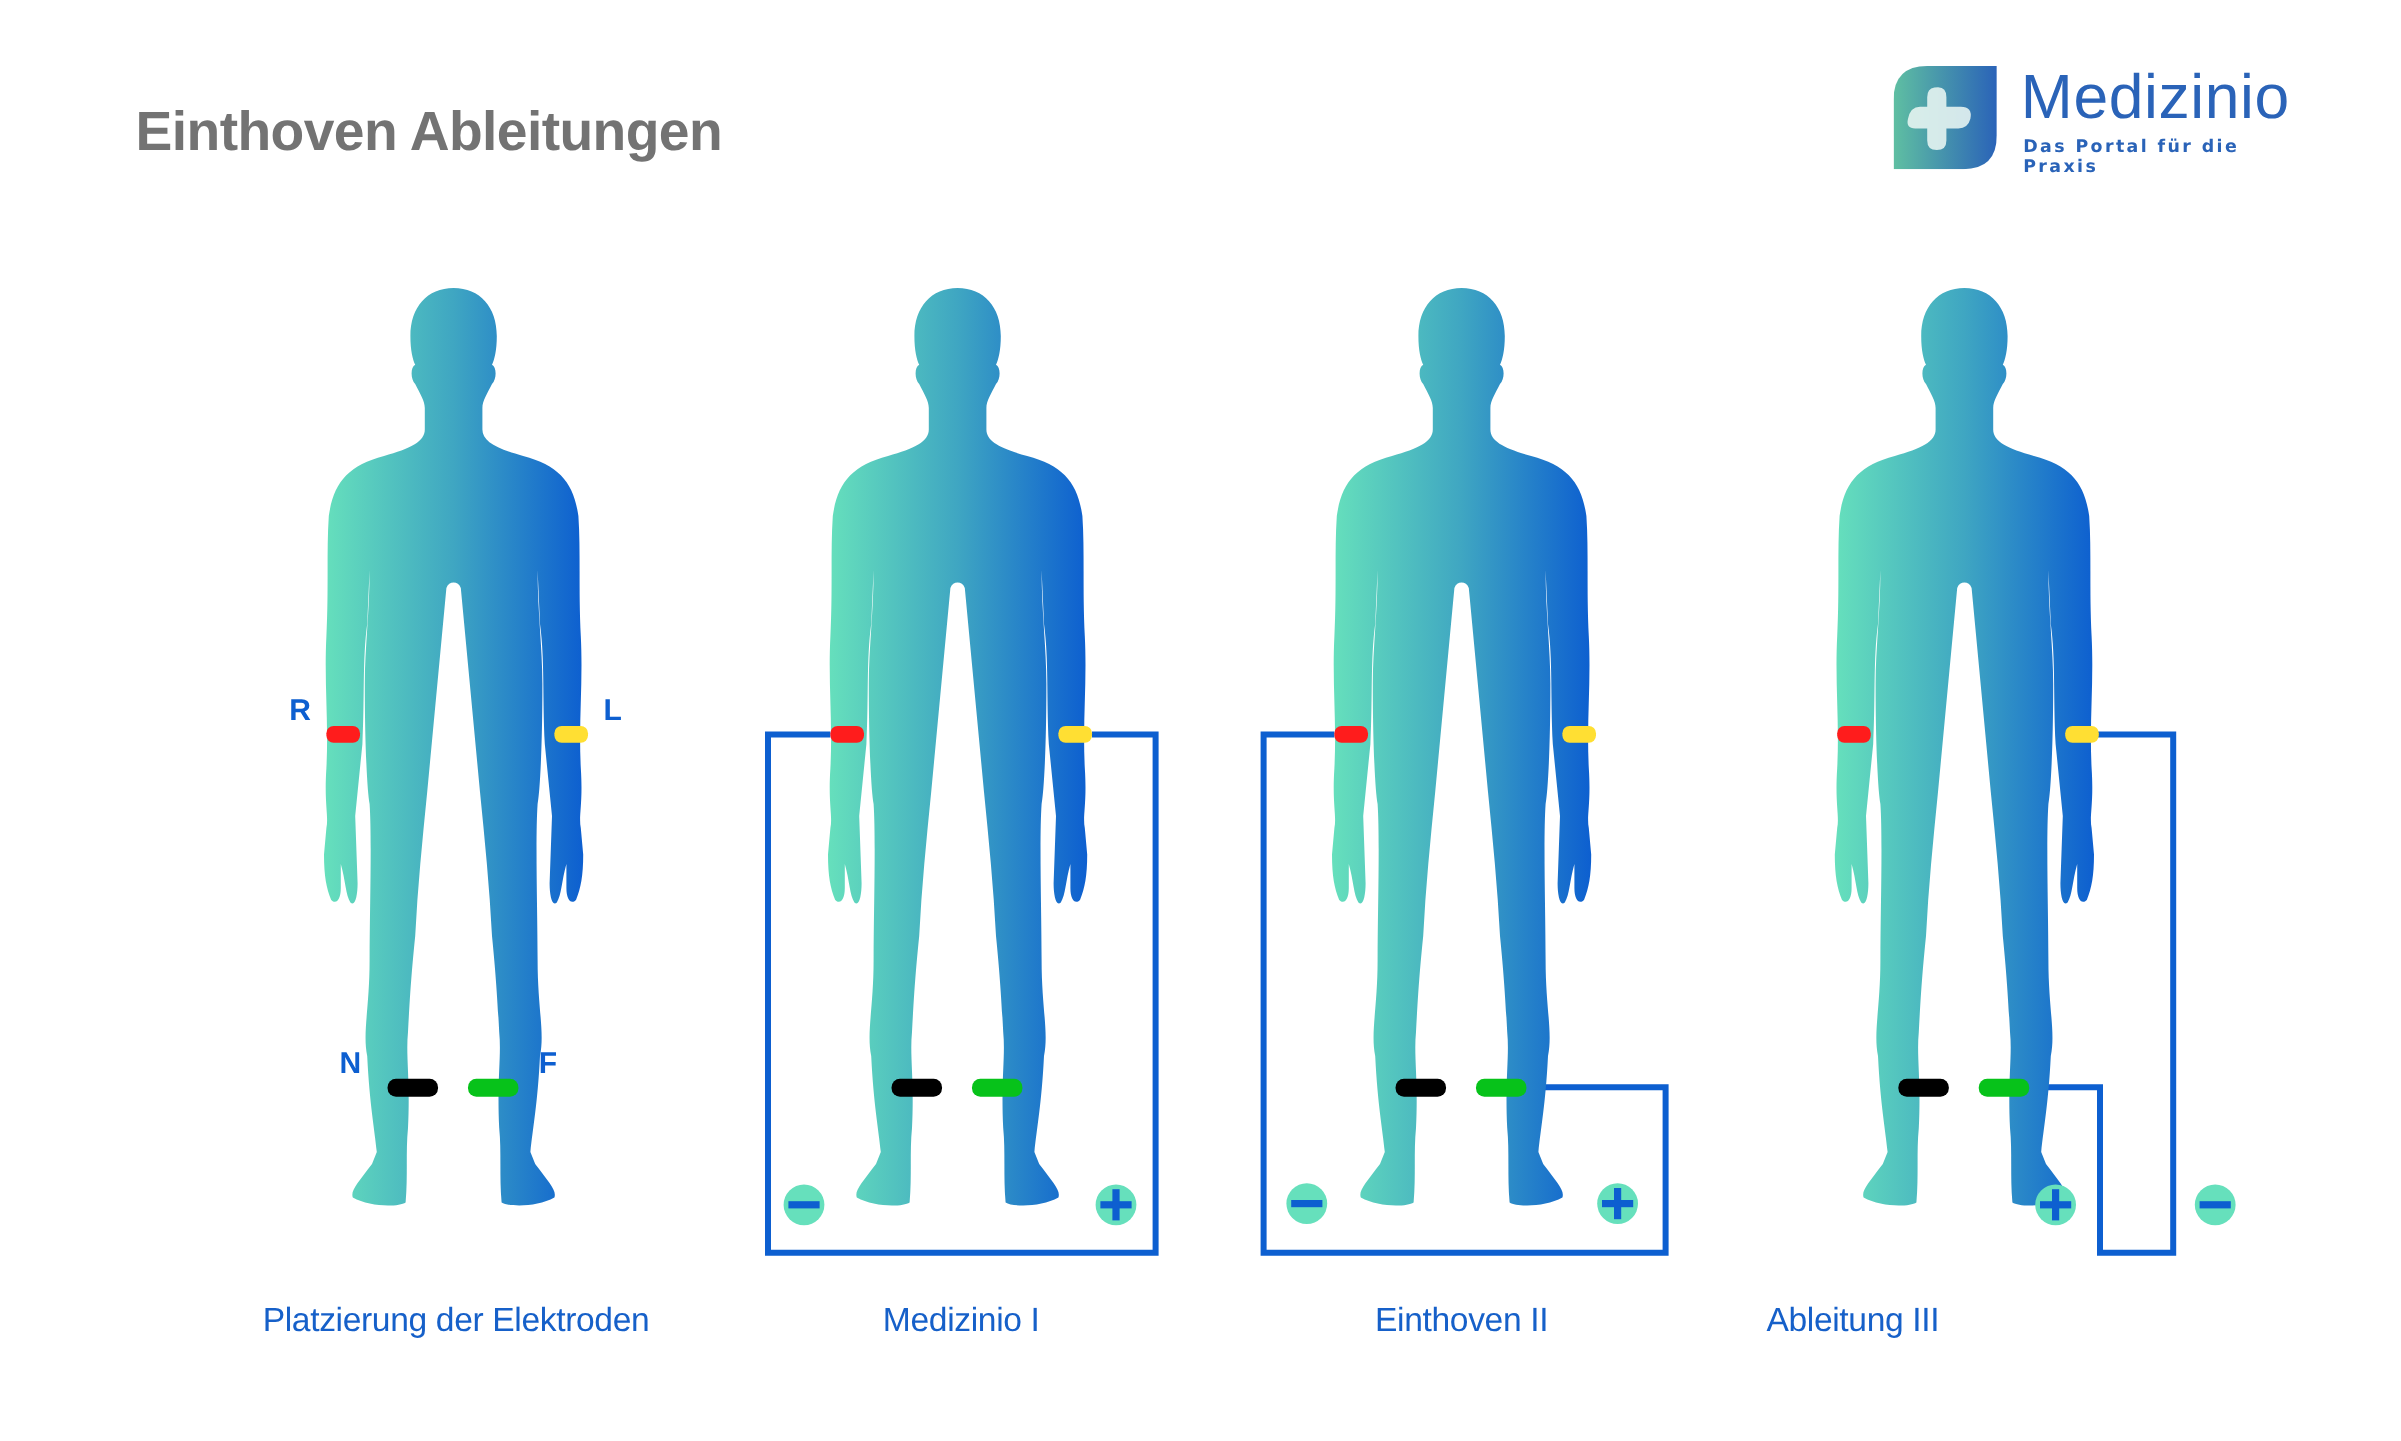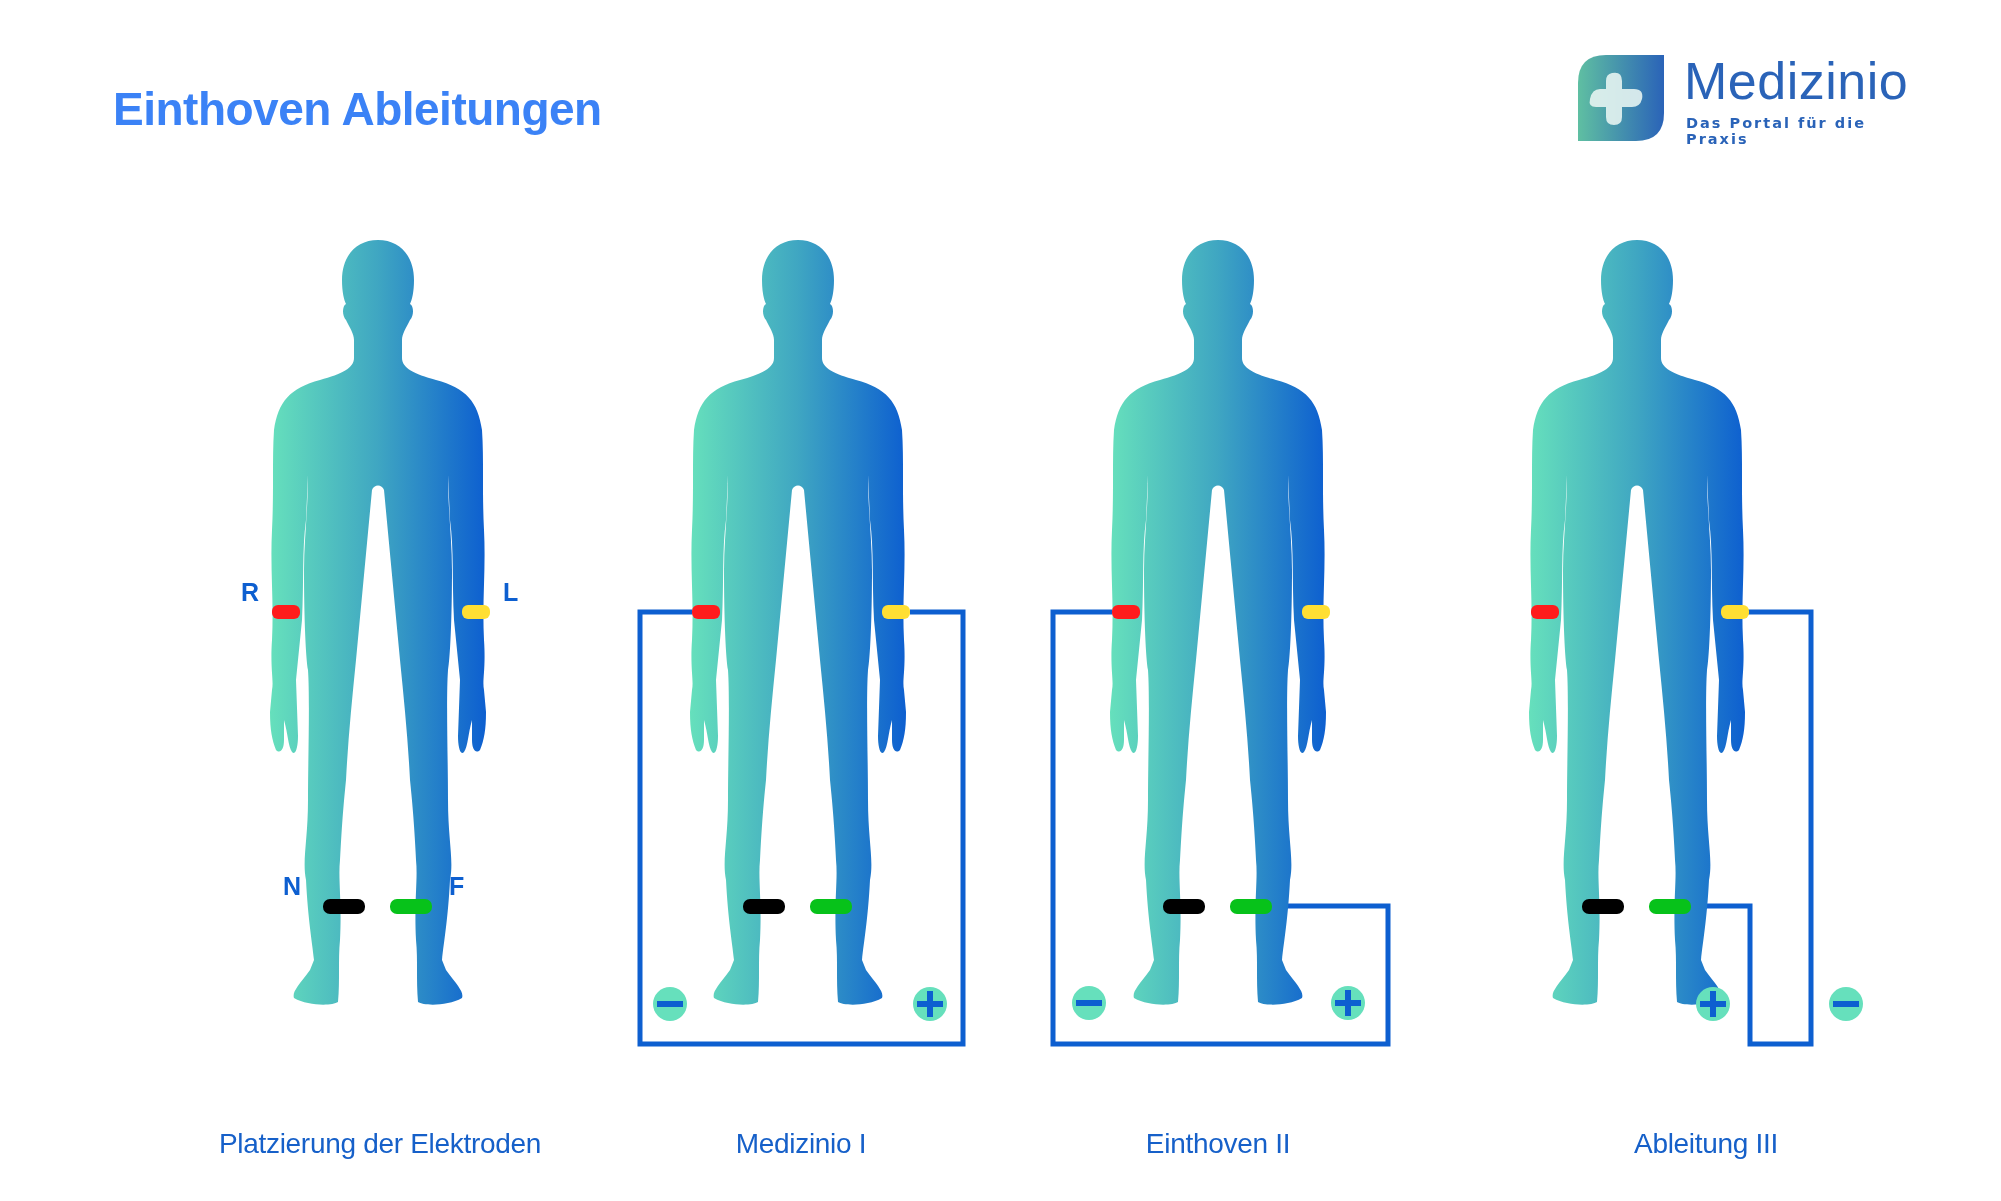--- a/index.html
+++ b/index.html
@@ -1,37 +1,37 @@
 <!DOCTYPE html>
 <html><head>
   <meta charset="utf-8">
   <style>
     html, body { margin: 0; padding: 0; background: #ffffff; }
     body { width: 2001px; height: 1201px; position: relative; overflow: hidden; font-family: "Liberation Sans", sans-serif; }
     .title {
       position: absolute; left: 113px; top: 82px;
       font-family: "Liberation Sans", sans-serif;
       font-weight: bold; font-size: 46px; letter-spacing: -0.5px;
-      color: #3b82f6; margin: 0;
+      color: #737373; margin: 0;
     }
     .logo { position: absolute; left: 1578px; top: 55px; width: 340px; height: 90px; }
     .logo-mark { position: absolute; left: 0; top: 0; width: 86px; height: 86px; }
     .logo-name {
       position: absolute; left: 106px; top: -4px;
       font-family: "Liberation Sans", sans-serif; font-size: 52px; color: #2a63b8; letter-spacing: 0.5px;
     }
     .logo-tagline {
       position: absolute; left: 108px; top: 60px;
       font-family: "DejaVu Sans", sans-serif; font-size: 14.5px; color: #2a63b8; letter-spacing: 2px; font-weight: bold;
     }
     .stage { position: absolute; left: 0; top: 0; width: 2001px; height: 1201px; }
     .caption {
       position: absolute; top: 1084px; transform: translateX(-50%);
       font-family: "Liberation Sans", sans-serif; font-size: 28px; color: #1660c9;
-      white-space: nowrap; letter-spacing: -0.3px; margin-top: 44px;
+      white-space: nowrap; letter-spacing: -0.3px;
     }
     .label {
       position: absolute; font-family: "Liberation Sans", sans-serif;
       font-weight: bold; font-size: 25px; color: #0d5fd0;
     }
   </style>
 </head>
 <body>
 
 <h1 class="title">Einthoven Ableitungen</h1>
@@ -195,13 +195,13 @@
 </svg>
 
 <div class="label" style="left:241px; top:578px;">R</div>
 <div class="label" style="left:503px; top:578px;">L</div>
 <div class="label" style="left:283px; top:872px;">N</div>
 <div class="label" style="left:449px; top:872px;">F</div>
 
 <div class="caption" style="left:380px;">Platzierung der Elektroden</div>
 <div class="caption" style="left:801px;">Medizinio I</div>
 <div class="caption" style="left:1218px;">Einthoven II</div>
-<div class="caption" style="left:1706px;">Ableitung III</div>
+<div class="caption" style="left:1544px;">Ableitung III</div>
 
 </body></html>

